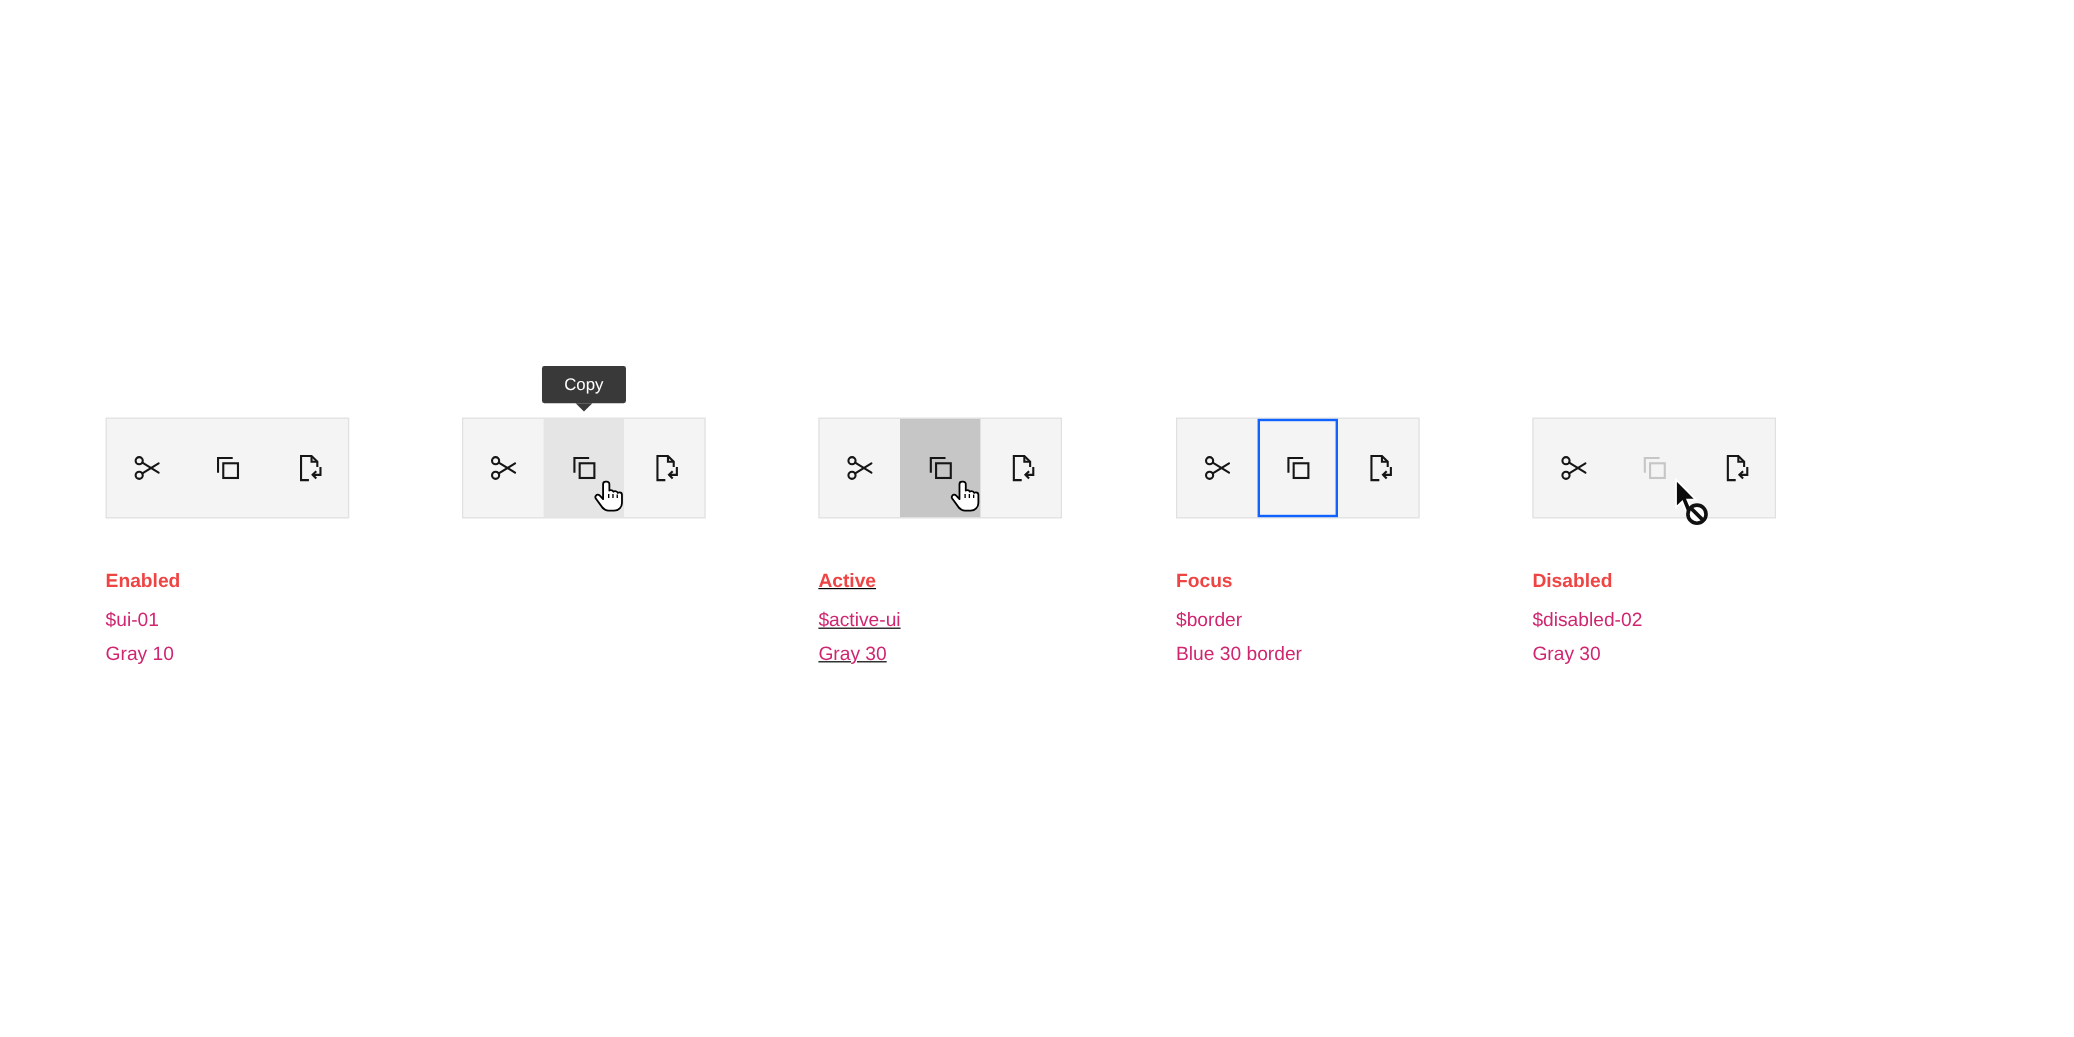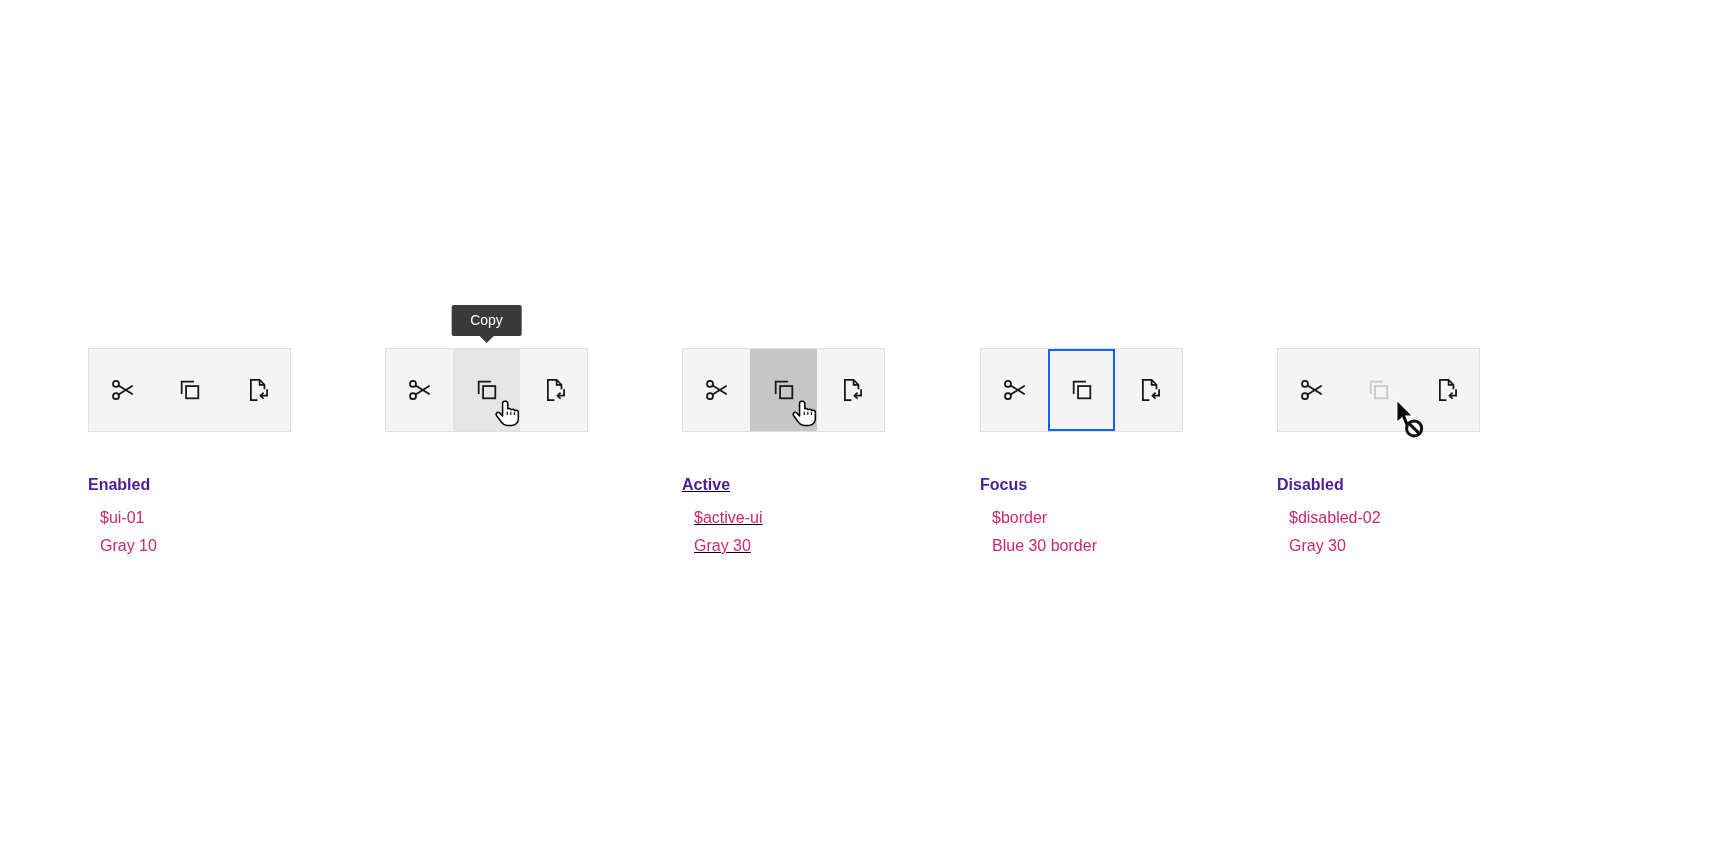--- a/index.html
+++ b/index.html
@@ -13,22 +13,22 @@
              background:#f4f4f4; border:1px solid #e0e0e0; }
   .tb-btn { flex:1 1 0; display:flex; align-items:center; justify-content:center;
             background:transparent; border:none; padding:0; color:#161616; cursor:pointer; }
   .tb-btn svg { width:28px; height:28px; display:block; }
   .tb-btn.hovered  { background:#e5e5e5; }
   .tb-btn.pressed  { background:#c6c6c6; }
   .tb-btn.focused  { outline:2px solid #0f62fe; outline-offset:-2px; }
   .tb-btn.disabled { color:#c6c6c6; cursor:default; }
 
   .labels { margin-top:44px; }
-  .state-title { font-size:16px; font-weight:700; color:#4c1d95; margin-bottom:10px; }
-  .token-line  { font-size:16px; color:#d02670; line-height:28px;margin-left:12px; }
+  .state-title { font-size:16px; font-weight:700; color:#ef4444; margin-bottom:10px; }
+  .token-line  { font-size:16px; color:#d02670; line-height:28px; }
 
   .tooltip { position:absolute; top:-44px; left:50%; transform:translateX(-50%);
              height:31px; line-height:31px; padding:0 19px; background:#393939; color:#ffffff;
              font-size:14px; border-radius:2px; white-space:nowrap; }
   .tooltip::after { content:""; position:absolute; top:31px; left:50%; transform:translateX(-50%);
              border:7px solid transparent; border-top-color:#393939; border-bottom-width:0; }
 
   .cursor { position:absolute; pointer-events:none; }
   .cursor-hand    { width:30px; height:32px; left:108px; top:50px; }
   .cursor-blocked { width:34px; height:42px; left:114px; top:50px; }

